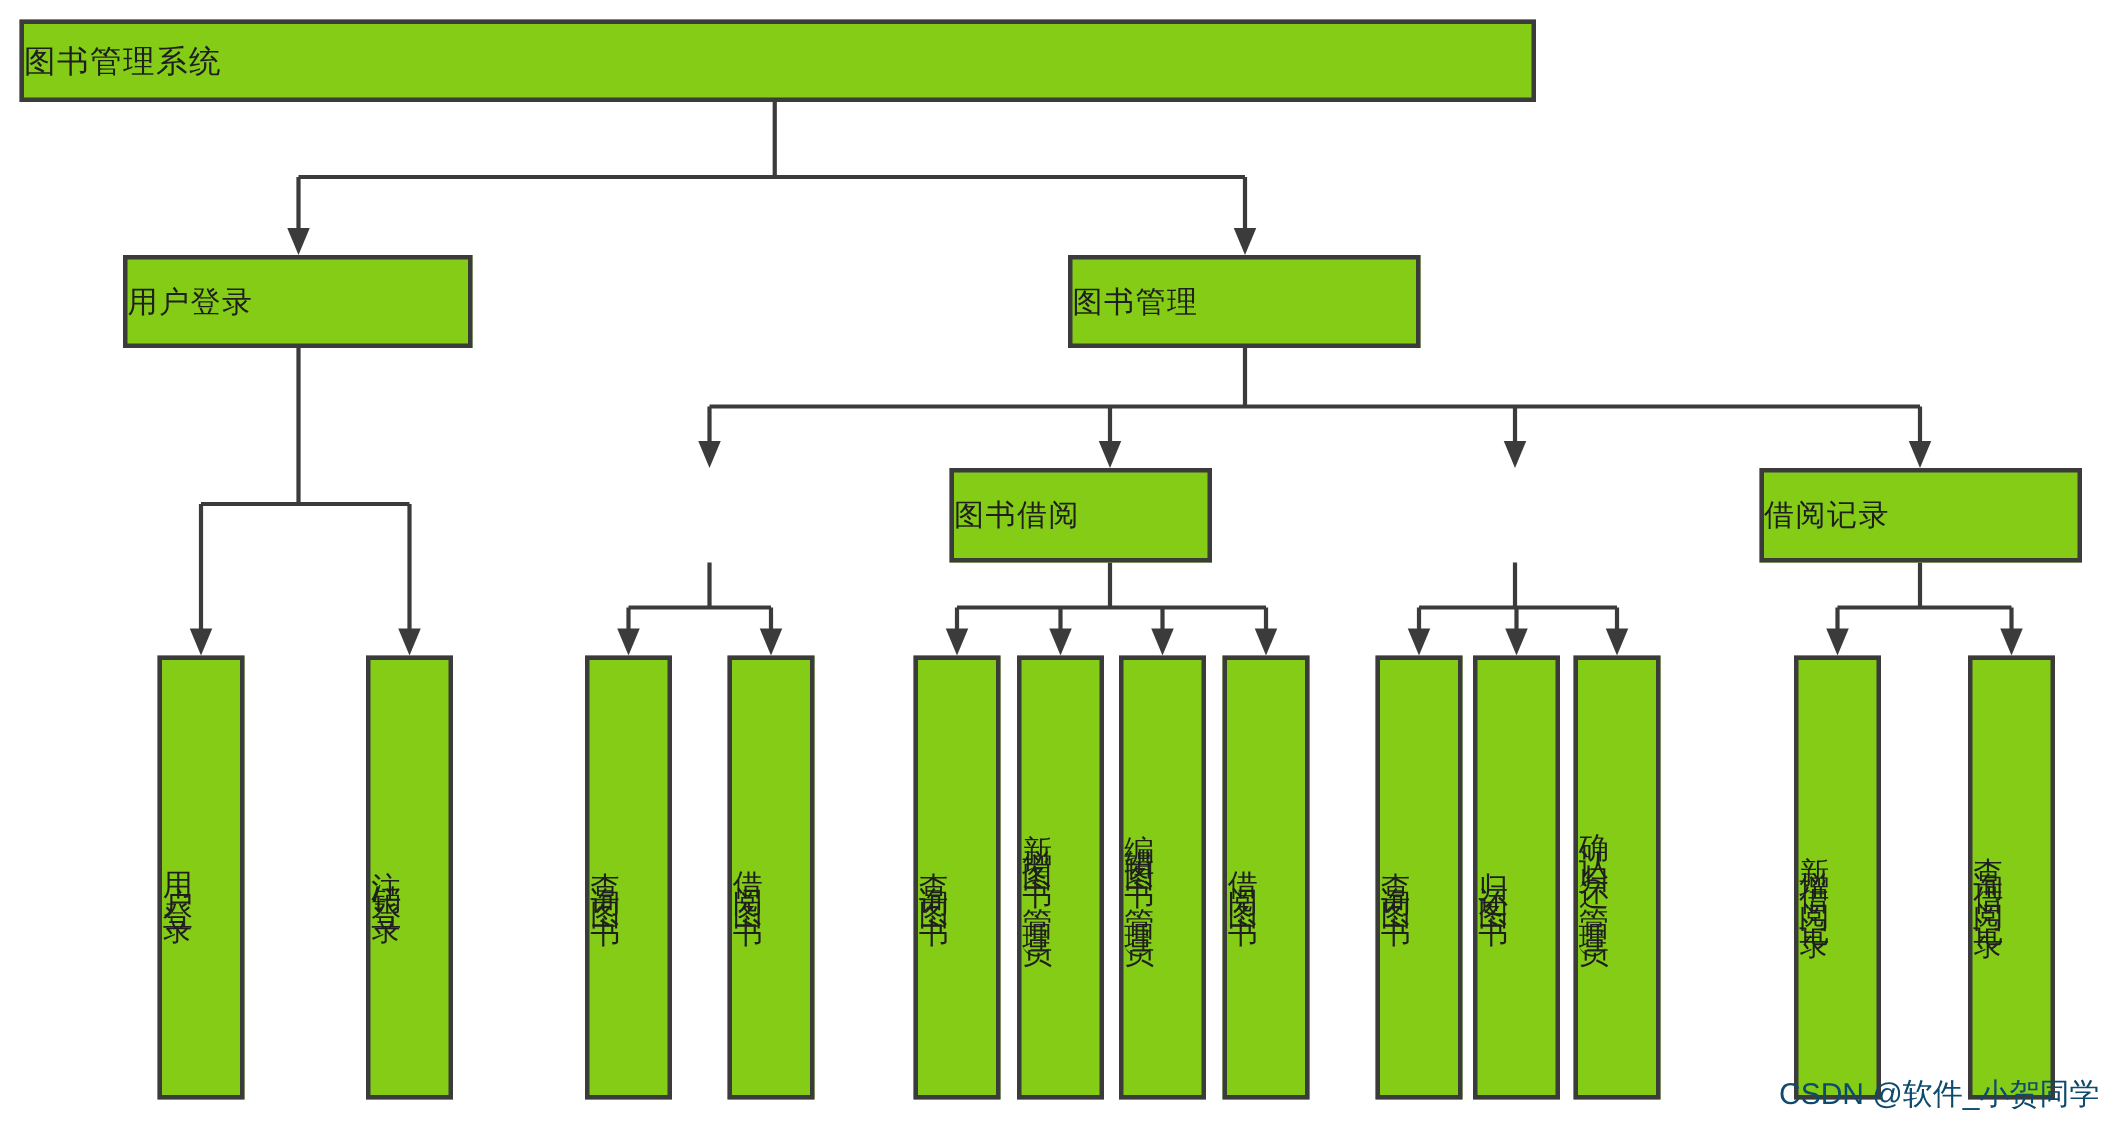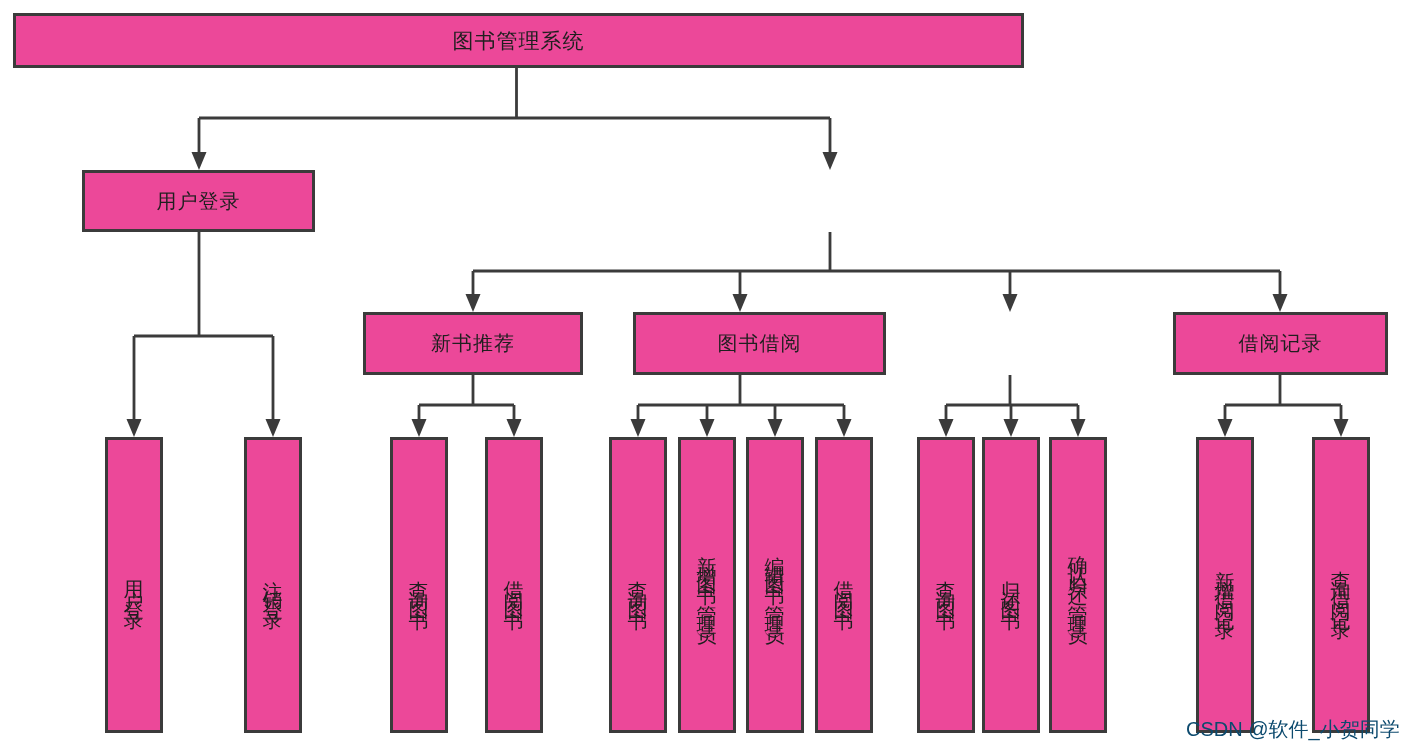--- a/index.html
+++ b/index.html
@@ -18,25 +18,25 @@
   #connector-layer {
     position: absolute;
     left: 0;
     top: 0;
     width: 1405px;
     height: 747px;
   }
   .node {
     position: absolute;
     box-sizing: border-box;
-    background: #ec4899;
+    background: #84cc16;
     border: 3px solid #3b3b3b;
     display: flex;
     align-items: center;
-    justify-content: center;
+    justify-content: flex-start;
     color: #1f1f1f;
   }
   .hbox {
     font-size: 20px;
     letter-spacing: 1px;
     white-space: nowrap;
   }
   .hbox.root-box {
     font-size: 21px;
   }
@@ -108,25 +108,25 @@
     </g>
   </svg>
 
   <div class="node hbox root-box" style="left:13px; top:13px; width:1011px; height:55px;">
     <span>图书管理系统</span>
   </div>
 
   <div class="node hbox" style="left:82px; top:170px; width:233px; height:62px;">
     <span>用户登录</span>
   </div>
+  <div class="node hbox" style="left:712px; top:170px; width:235px; height:62px;">
+    <span>图书管理</span>
+  </div>
 
-  <div class="node hbox" style="left:363px; top:312px; width:220px; height:63px;">
-    <span>新书推荐</span>
-  </div>
-  <div class="node hbox" style="left:633px; top:312px; width:253px; height:63px;">
+  <div class="node hbox" style="left:633px; top:312px; width:175px; height:63px;">
     <span>图书借阅</span>
   </div>
   <div class="node hbox" style="left:1173px; top:312px; width:215px; height:63px;">
     <span>借阅记录</span>
   </div>
 
   <div class="node vbox" style="left:105px; top:437px; width:58px; height:296px;">
     <span class="vtext">用户登录</span>
   </div>
   <div class="node vbox" style="left:244px; top:437px; width:58px; height:296px;">

